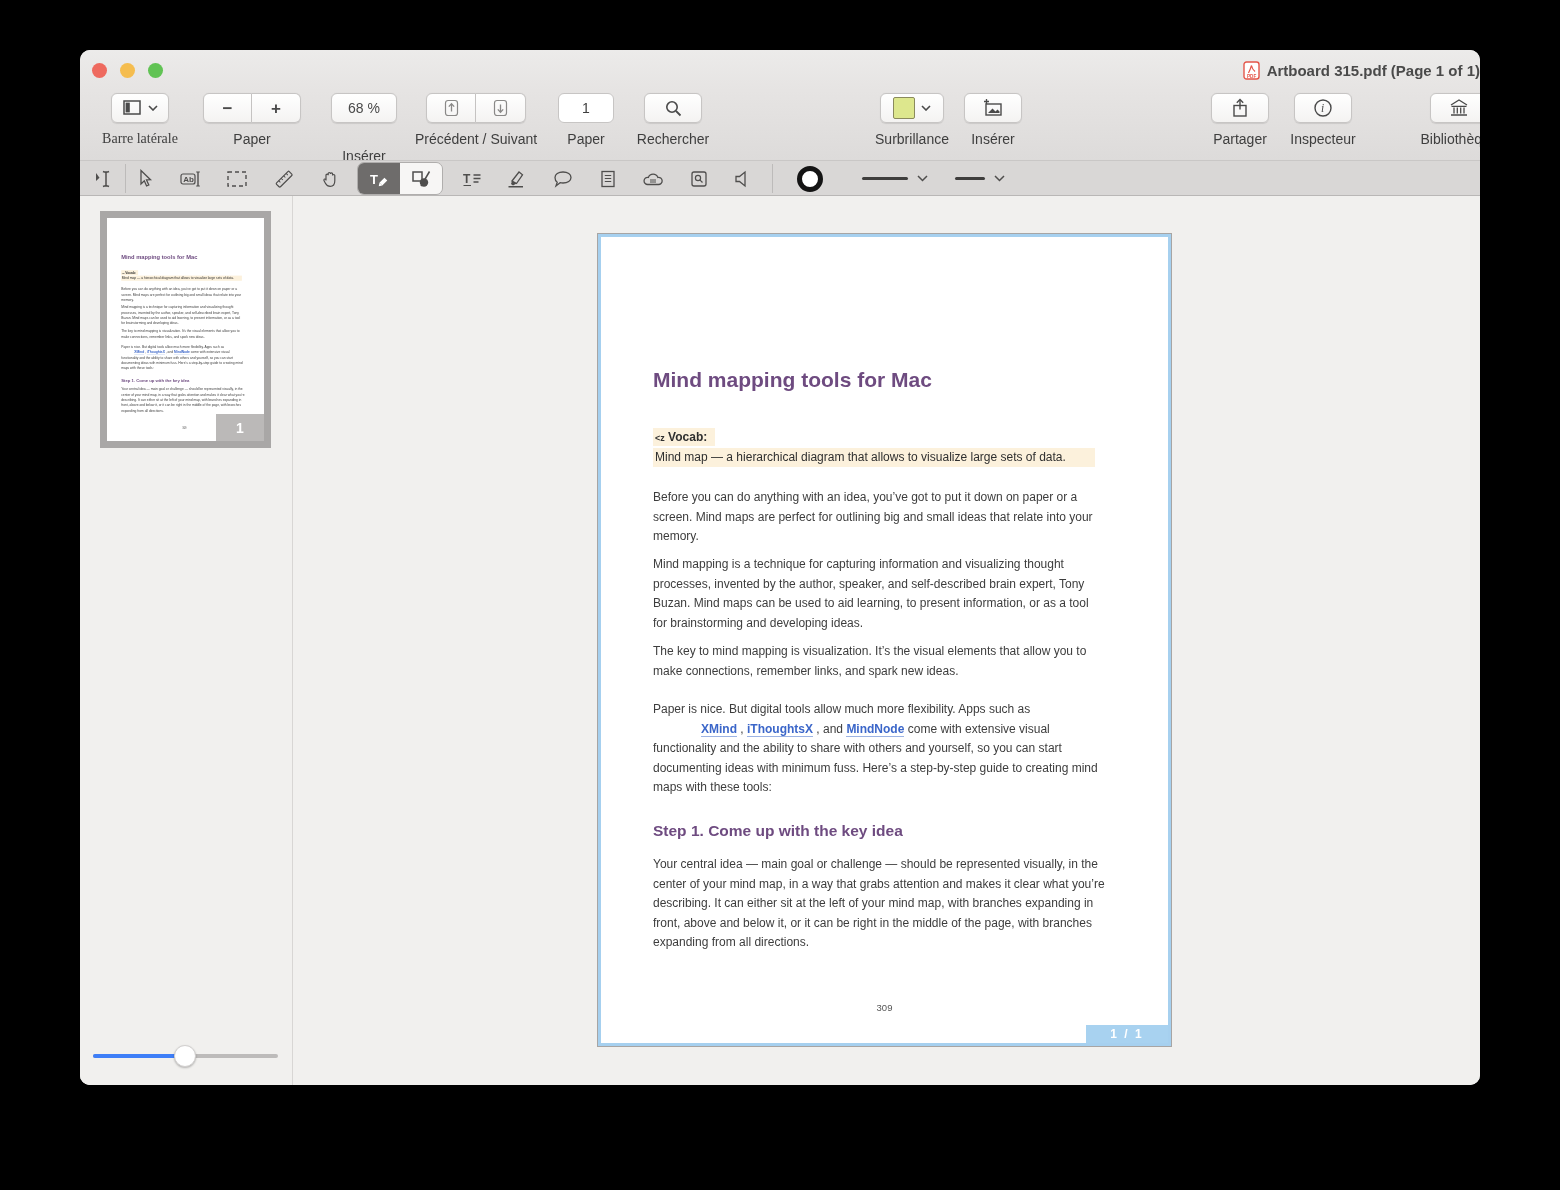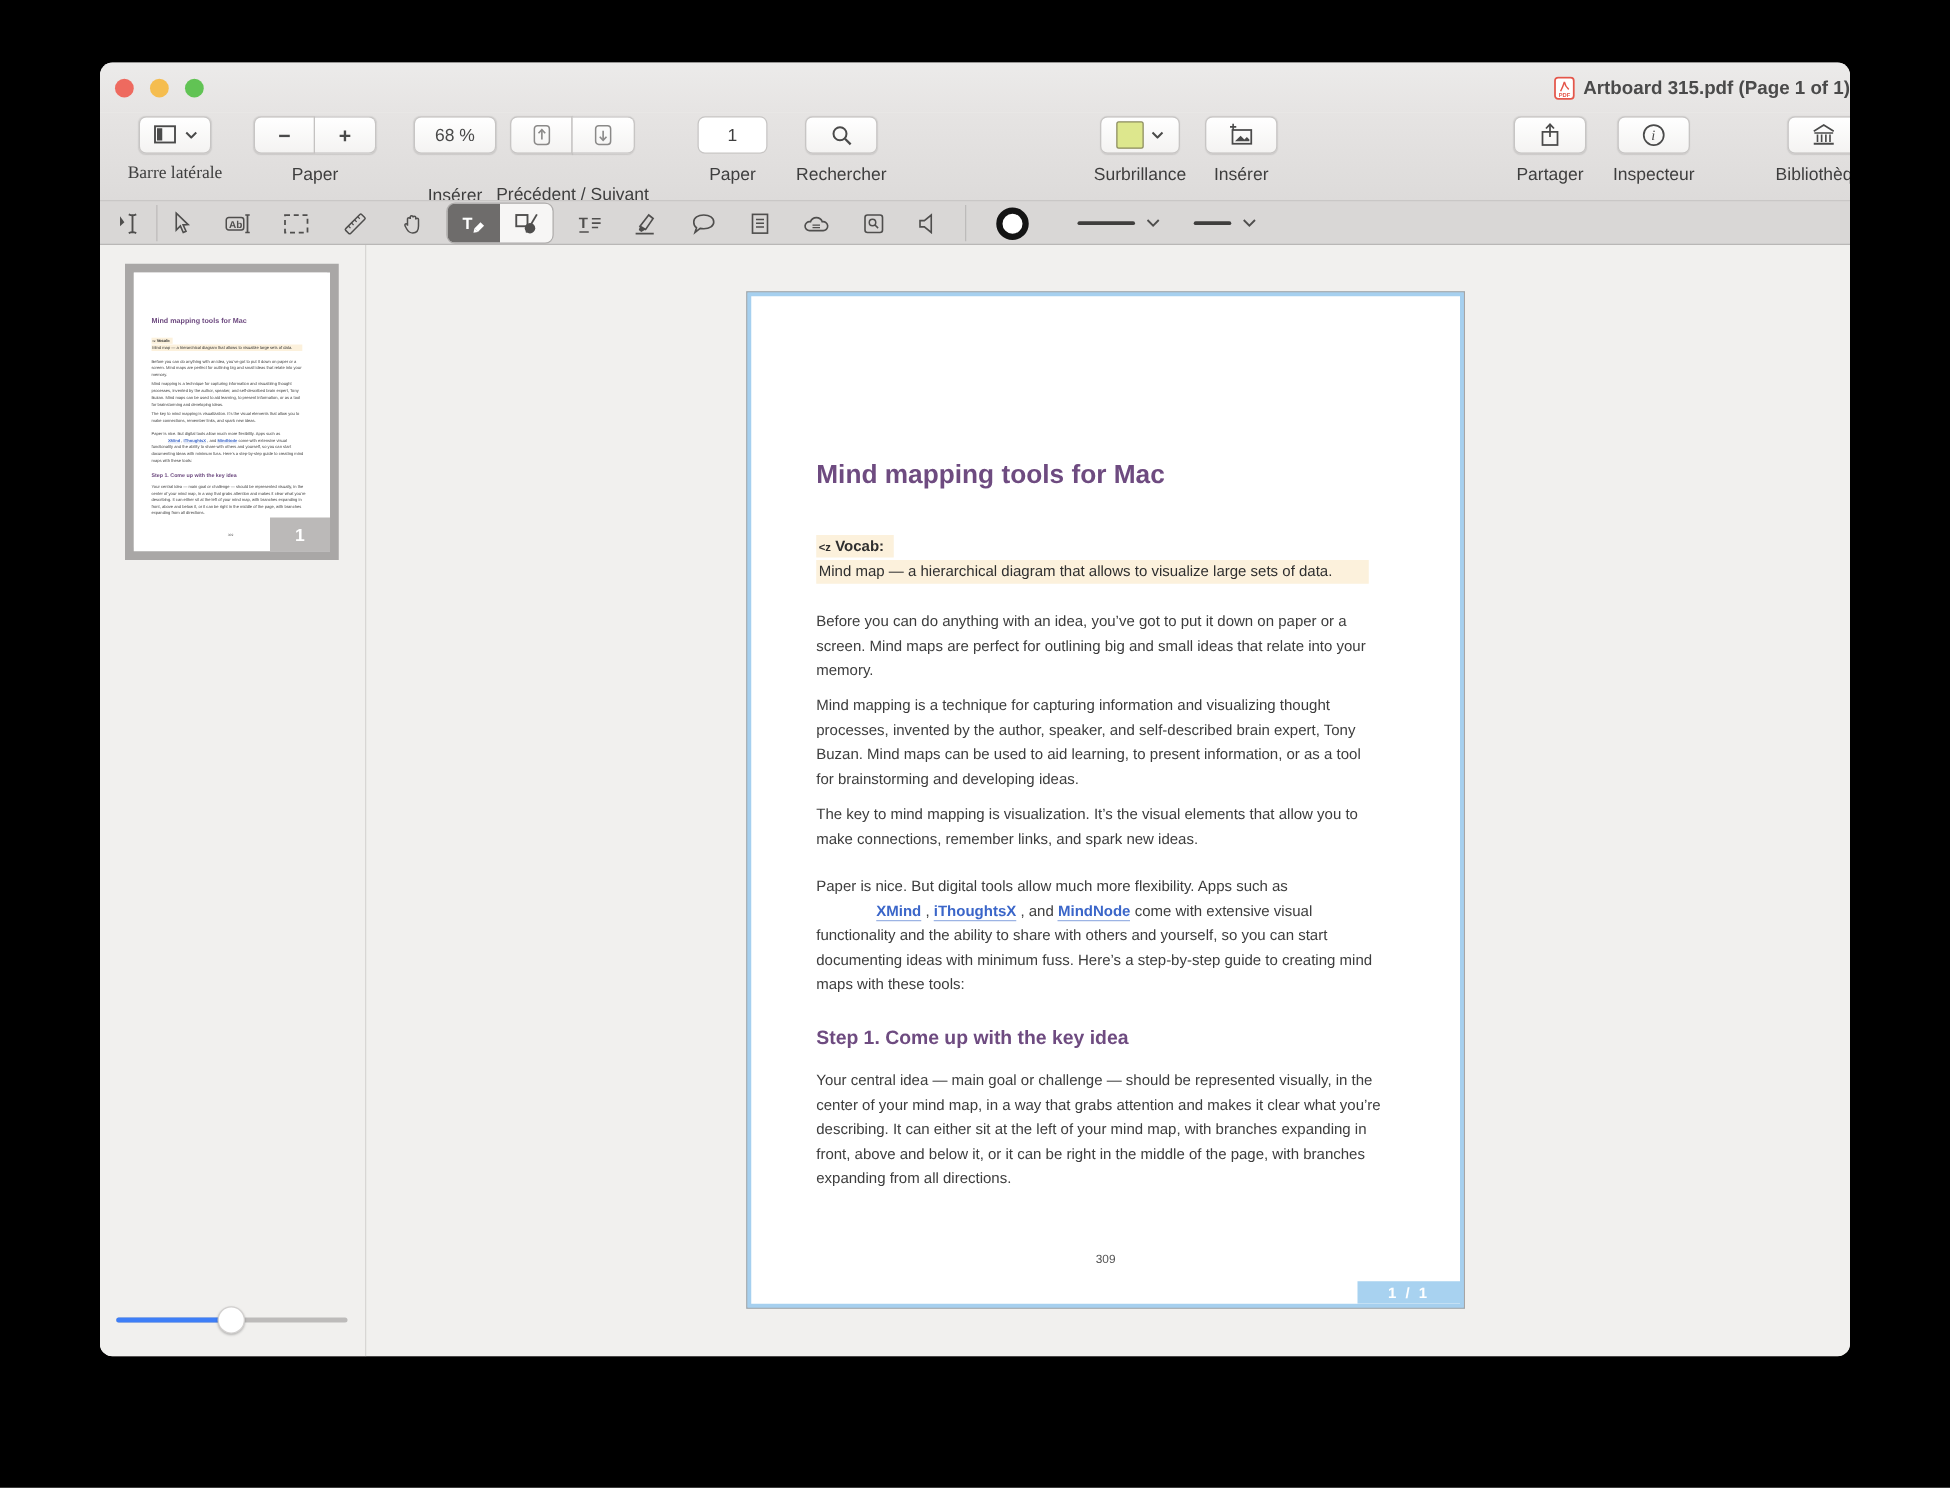--- a/index.html
+++ b/index.html
@@ -134,21 +134,21 @@
       <div class="tlabel">Paper</div>
     </div>
 
     <div class="tgroup" style="left:244px;width:80px;gap:17px;">
       <div class="tb-btn" style="min-width:66px;font-size:14px;">
         <span>68 %</span>
       </div>
       <div class="tlabel">Insérer</div>
     </div>
 
-    <div class="tgroup" style="left:298px;width:160px;gap:16px;">
+    <div class="tgroup" style="left:316px;width:160px;">
       <div class="seg">
         <div class="tb-btn" style="min-width:50px;">
           <svg width="15" height="18" viewBox="0 0 15 18">
             <rect x="1.5" y="1.5" width="12" height="15" rx="2.5" fill="none" stroke="#8a8988" stroke-width="1.2"></rect>
             <line x1="7.5" y1="12.5" x2="7.5" y2="5" stroke="#8a8988" stroke-width="1.3"></line>
             <polyline points="4.8,7.6 7.5,4.8 10.2,7.6" fill="none" stroke="#8a8988" stroke-width="1.3"></polyline>
           </svg>
         </div>
         <div class="tb-btn" style="min-width:50px;">
           <svg width="15" height="18" viewBox="0 0 15 18">

